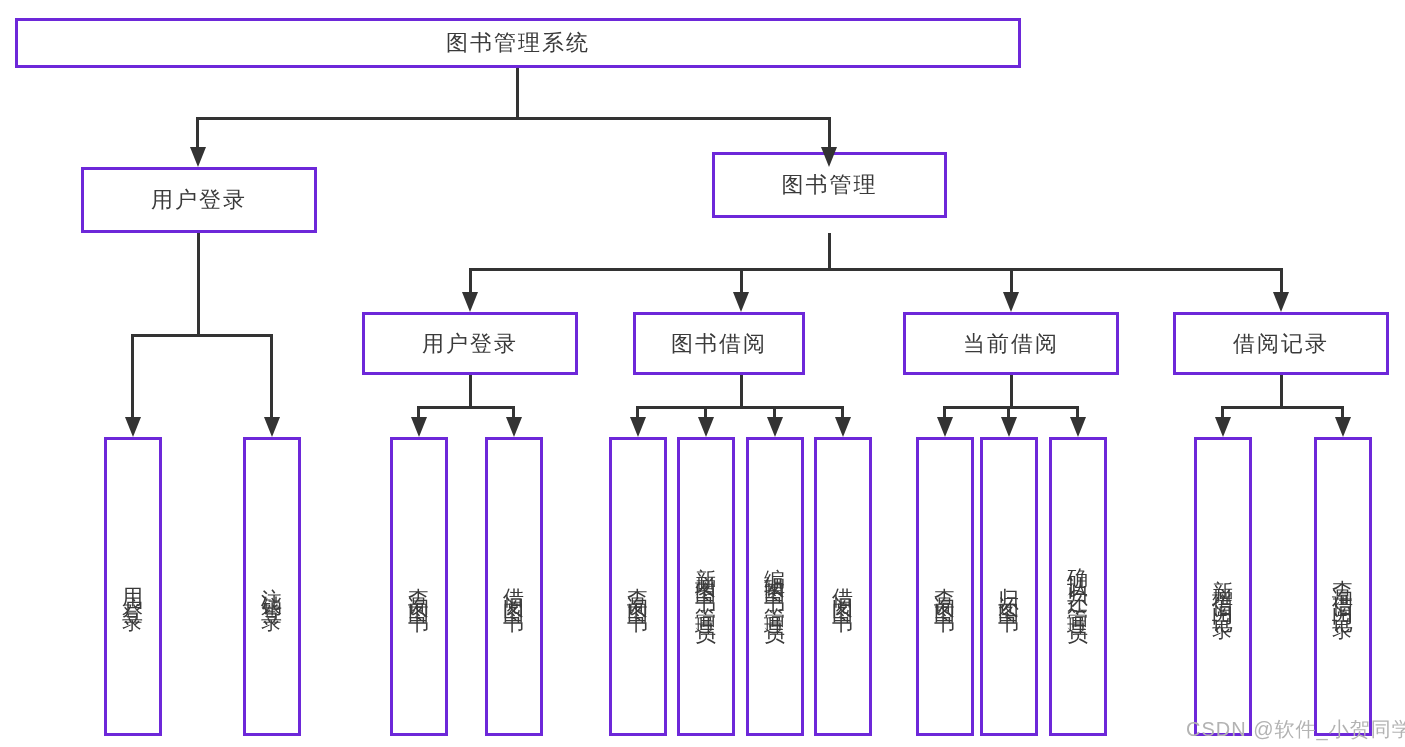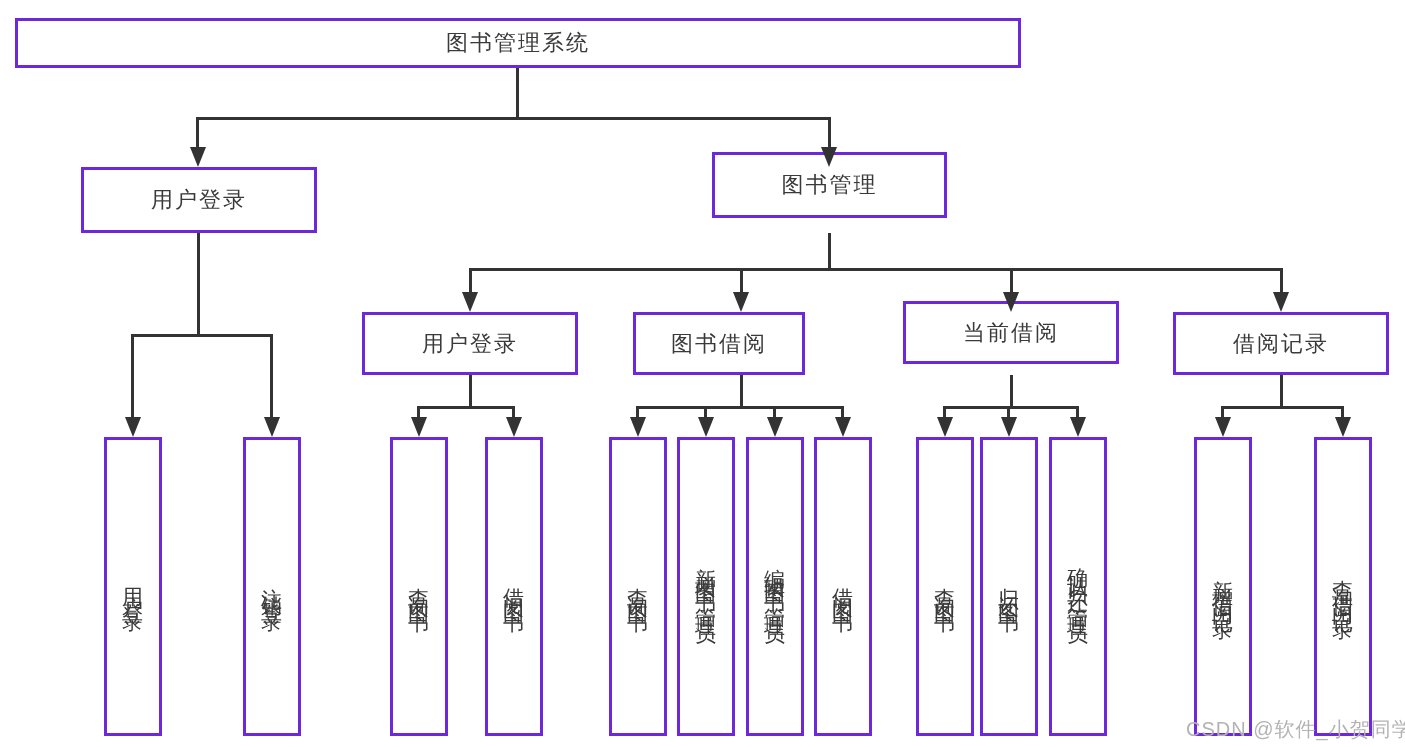--- a/index.html
+++ b/index.html
@@ -57,21 +57,21 @@
   <div class="node" style="left:15px; top:18px; width:1006px; height:50px;">图书管理系统</div>
 
   <div class="node" style="left:81px; top:167px; width:236px; height:66px;">用户登录</div>
 
   <div class="node" style="left:712px; top:152px; width:235px; height:66px;">图书管理</div>
 
   <div class="node" style="left:362px; top:312px; width:216px; height:63px;">用户登录</div>
 
   <div class="node" style="left:633px; top:312px; width:172px; height:63px;">图书借阅</div>
 
-  <div class="node" style="left:903px; top:301px; width:216px; height:63px;">当前借阅</div>
+  <div class="node" style="left:903px; top:312px; width:216px; height:63px;">当前借阅</div>
 
   <div class="node" style="left:1173px; top:312px; width:216px; height:63px;">借阅记录</div>
 
   <div class="node leaf" style="left:104px; top:437px; width:58px; height:299px;">用户登录</div>
 
   <div class="node leaf" style="left:243px; top:437px; width:58px; height:299px;">注销登录</div>
 
   <div class="node leaf" style="left:390px; top:437px; width:58px; height:299px;">查询图书</div>
 
   <div class="node leaf" style="left:485px; top:437px; width:58px; height:299px;">借阅图书</div>

